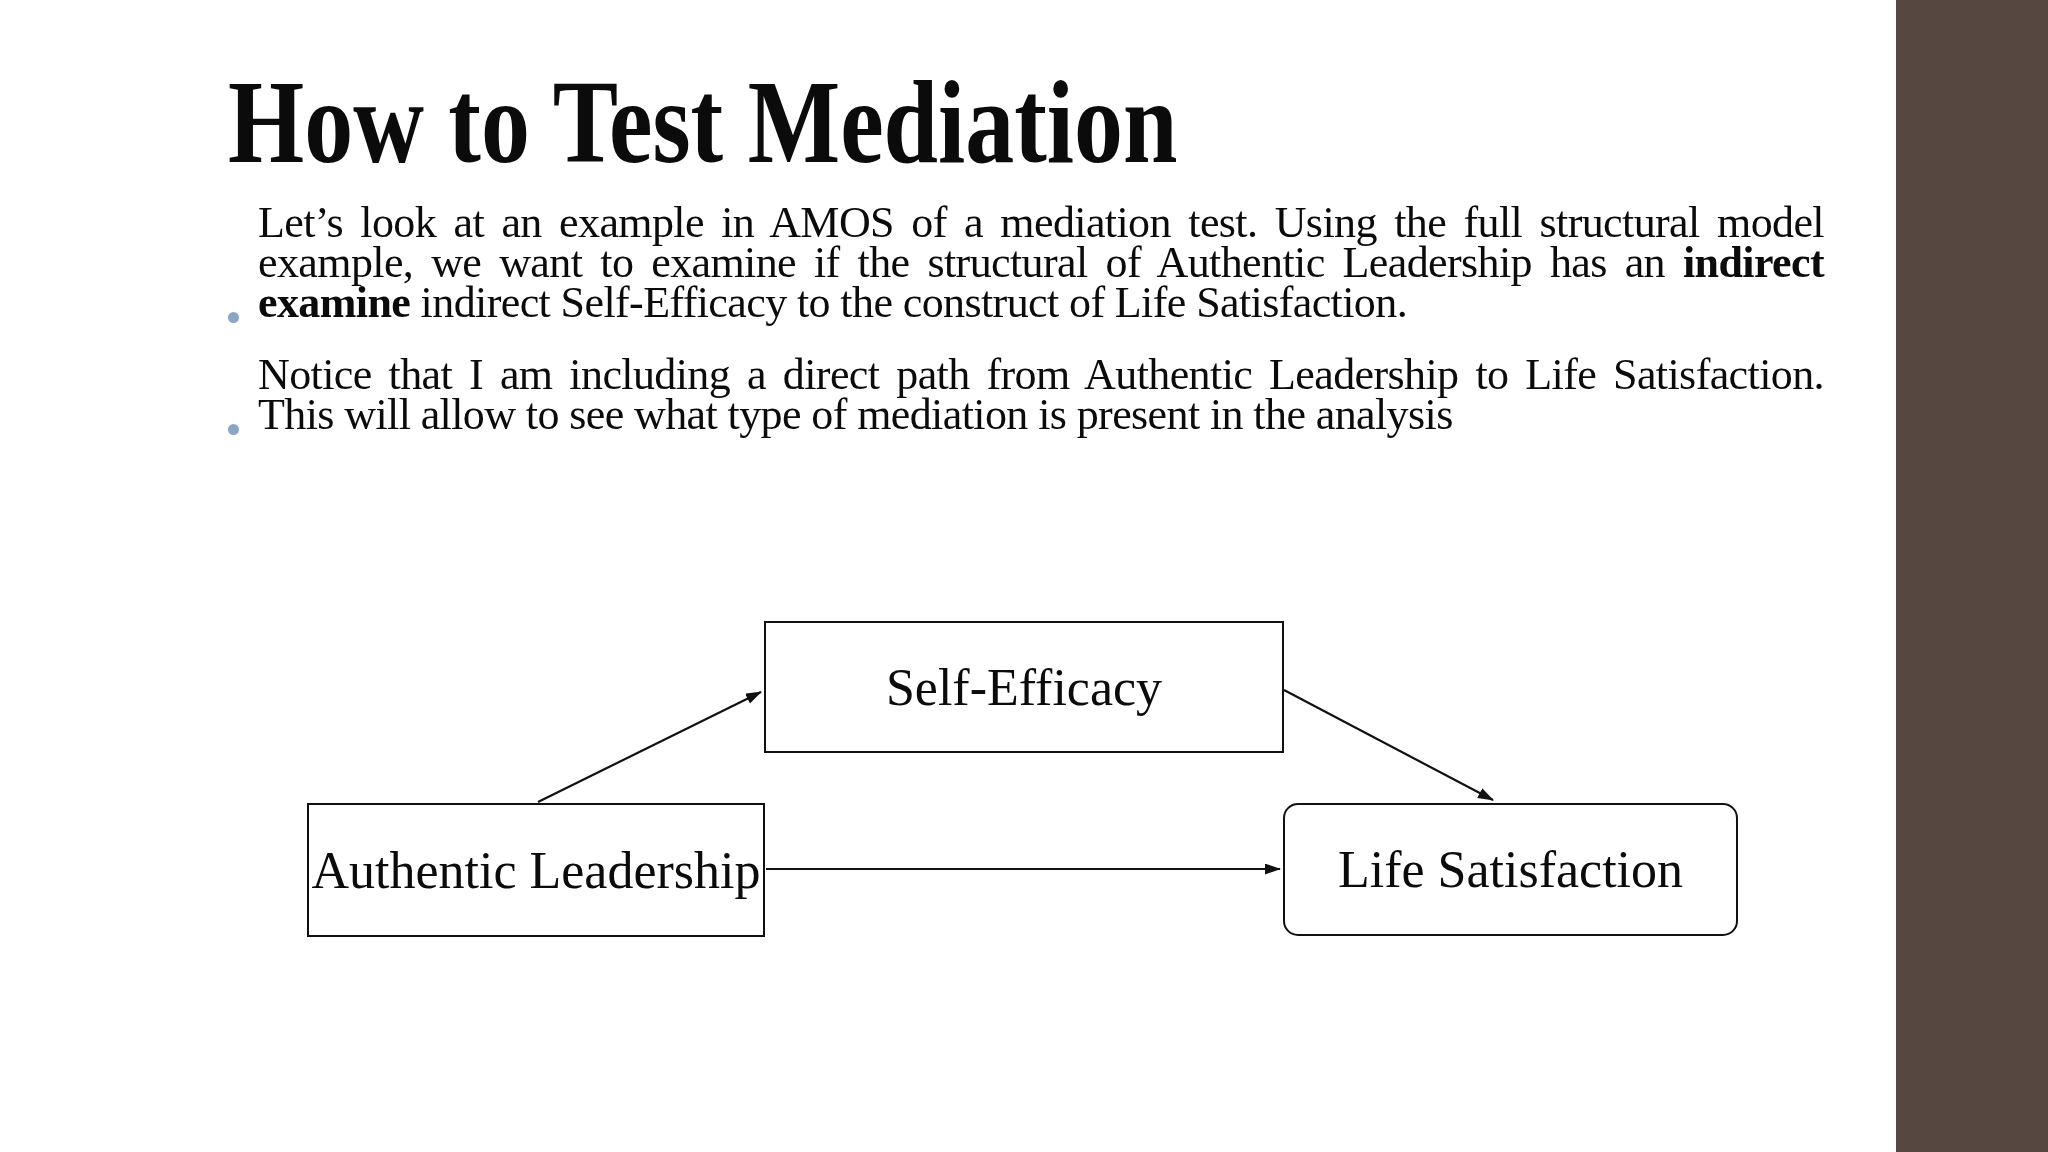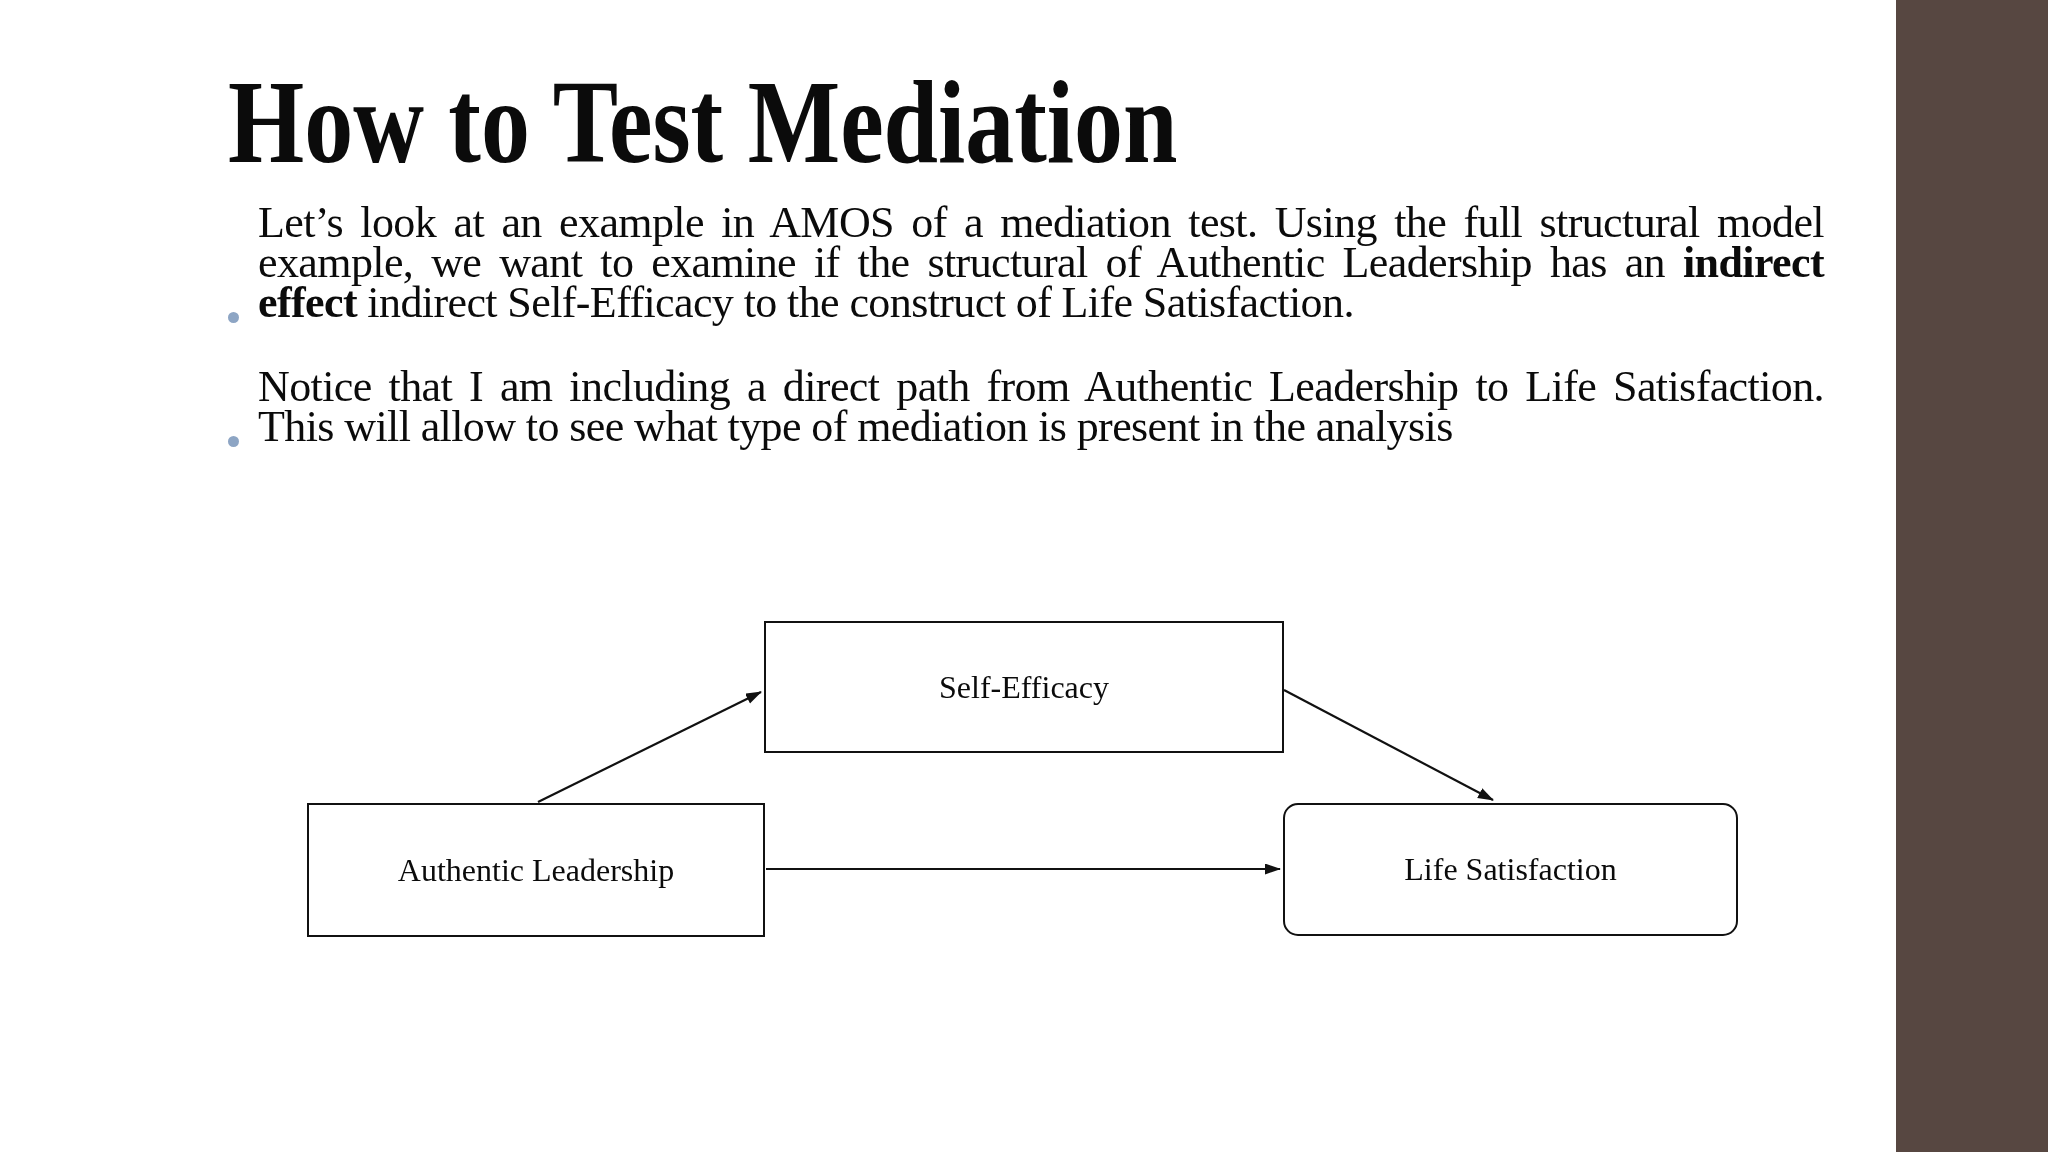--- a/index.html
+++ b/index.html
@@ -36,21 +36,21 @@
     transform-origin: 0 0;
     letter-spacing: 0;
   }
   
   .bullets {
     position: absolute;
     left: 228px; top: 203px;
     width: 1600px;
   }
   .bullet-item { display: flex; align-items: flex-end; }
-  .bullet-item + .bullet-item { margin-top: 44px; }
+  .bullet-item + .bullet-item { margin-top: 32px; }
   .dot {
     flex: none;
     width: 11px; height: 11px;
     margin: 16px 19px 0 0;
     border-radius: 50%;
     background: var(--dot, #8da5c4);
   }
   .bullet-text { width: 1566px; }
   .bullet-text p.line {
     margin: 0;
@@ -66,21 +66,21 @@
   
   .diagram { position: absolute; inset: 0; }
   .arrows { position: absolute; left: 0; top: 0; width: 2048px; height: 1152px; pointer-events: none; }
   .arrows line { stroke: var(--line, #111); stroke-width: 2.2; }
   .arrows marker path { fill: var(--line, #111); }
   .node {
     position: absolute;
     border: 2.5px solid var(--line, #111);
     background: var(--paper, #fff);
     display: flex; align-items: center; justify-content: center;
-    font-size: 32px;
+    font-size: 52px;
     white-space: nowrap;
   }
   .node-se { left: 764px;  top: 621px; width: 520px; height: 132px; }
   .node-al { left: 307px;  top: 803px; width: 458px; height: 134px; }
   .node-ls { left: 1283px; top: 803px; width: 455px; height: 133px; border-radius: 15px; }
   
   .stripe {
     position: absolute;
     left: 1896px; top: 0;
     width: 152px; height: 1152px;
@@ -94,21 +94,21 @@
 
   <h1 class="title">How to Test Mediation</h1>
 
   <div class="bullets">
 
     <div class="bullet-item">
       <span class="dot"></span>
       <div class="bullet-text">
         <p class="line just"><span>Let’s look at an example in AMOS of a mediation test. Using the full structural model</span></p>
         <p class="line just"><span>example, we want to examine if the structural of Authentic Leadership has an </span><b>indirect</b></p>
-        <p class="line"><b>effect</b><span> indirect Self-Efficacy to the construct of Life Satisfaction.</span></p>
+        <p class="line"><b>examine</b><span> indirect Self-Efficacy to the construct of Life Satisfaction.</span></p>
       </div>
     </div>
 
     <div class="bullet-item">
       <span class="dot"></span>
       <div class="bullet-text">
         <p class="line just"><span>Notice that I am including a direct path from Authentic Leadership to Life Satisfaction.</span></p>
         <p class="line"><span>This will allow to see what type of mediation is present in the analysis</span></p>
       </div>
     </div>

